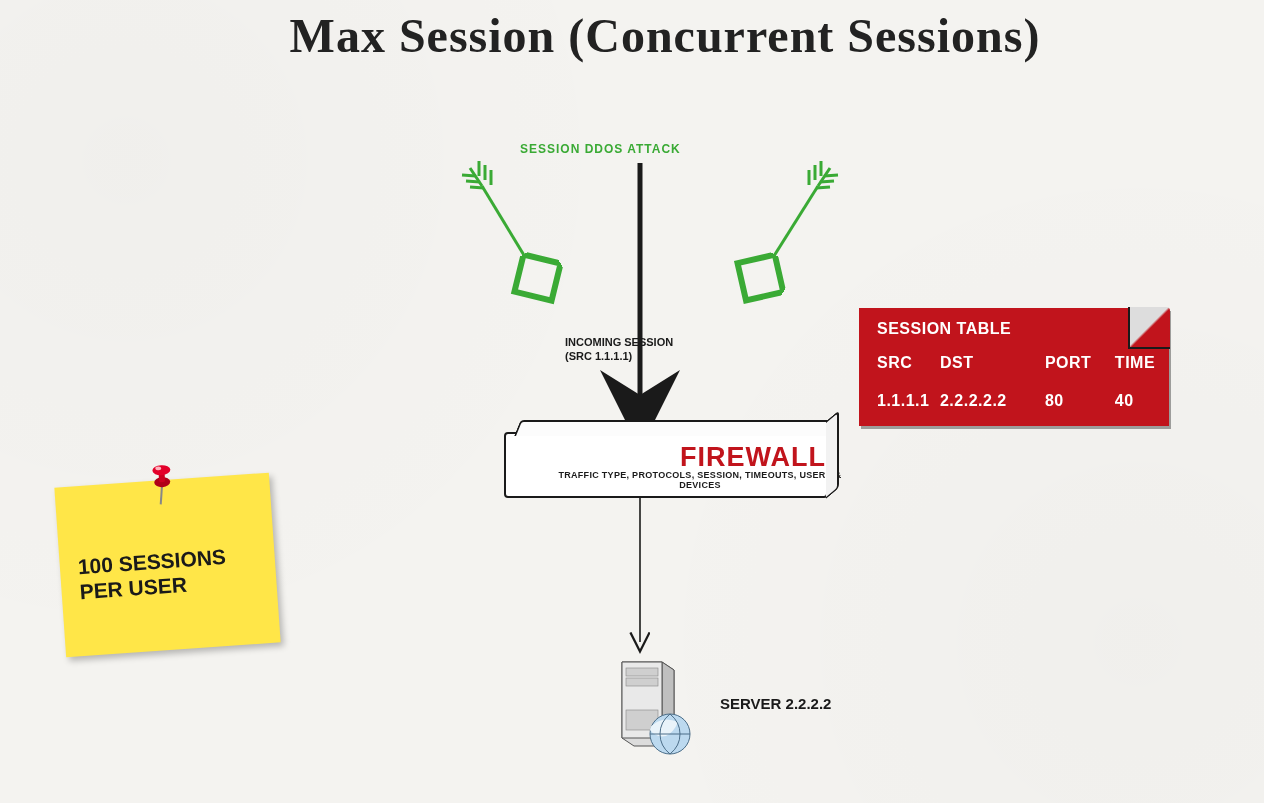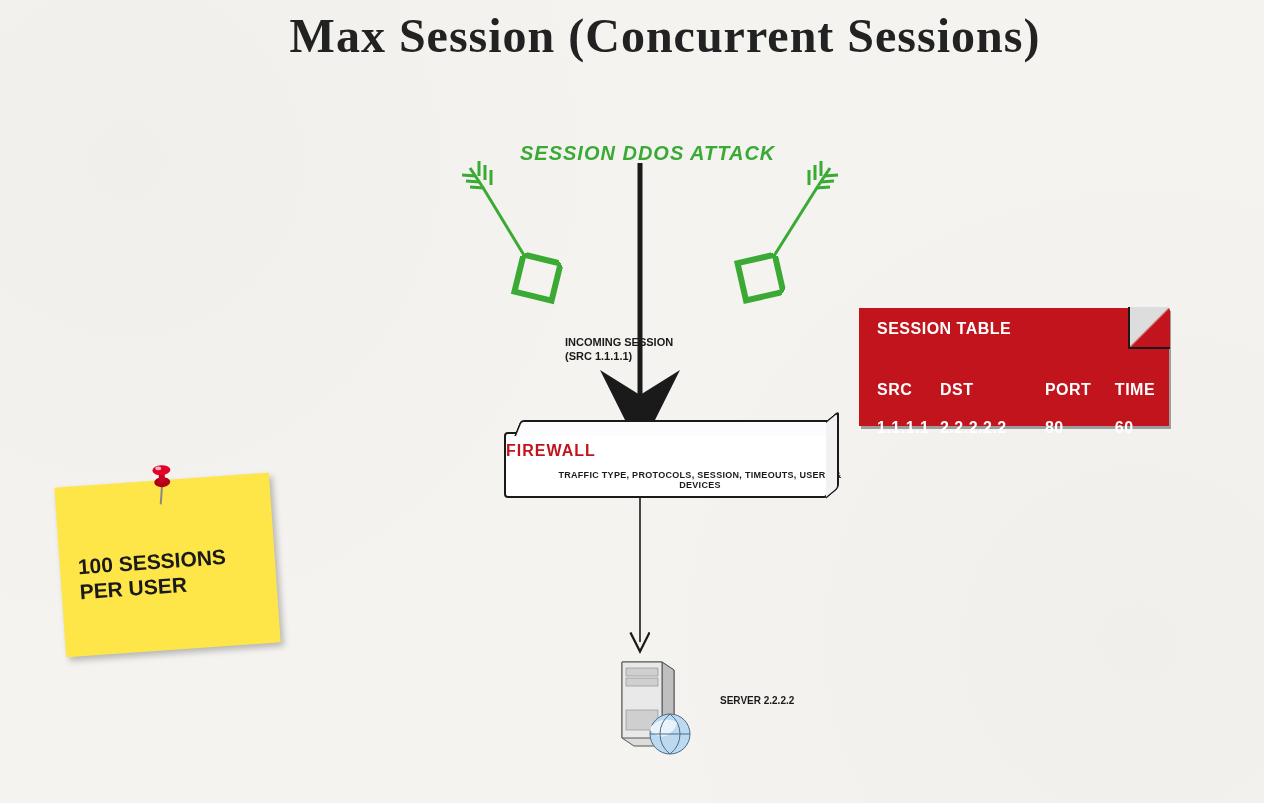--- a/index.html
+++ b/index.html
@@ -36,24 +36,23 @@
     margin-left: 33px;
   }
   
   .attack-label {
     position: absolute;
     top: 142px;
     left: 520px;
     font-family: "Arial Black", Arial, sans-serif;
     font-stretch: condensed;
     font-weight: 900;
-    font-size: 20px;
+    font-size: 12px;
     color: #3aaa35;
     letter-spacing: 1px;
-    font-style: italic;
   }
   
   .incoming-label {
     position: absolute;
     top: 336px;
     left: 525px;
     font-family: "Arial Black", Arial, sans-serif;
     font-weight: 900;
     font-size: 11px;
     font-stretch: condensed;
@@ -99,25 +98,25 @@
     border-radius: 0 4px 4px 0;
     background: #f2f2f2;
     transform: skewY(-40deg);
     transform-origin: top left;
   }
   .firewall-title {
     position: absolute;
     top: 8px;
     left: 0;
     width: 100%;
-    text-align: left;
-    font-family: "Arial Black", Arial, sans-serif;
-    font-weight: 900;
-    font-stretch: condensed;
-    font-size: 16px;
+    text-align: right;
+    font-family: "Arial Black", Arial, sans-serif;
+    font-weight: 900;
+    font-stretch: condensed;
+    font-size: 27px;
     letter-spacing: 1px;
     color: #c1141c;
   }
   .firewall-sub {
     position: absolute;
     bottom: 6px;
     left: 0;
     width: 100%;
     text-align: center;
     font-family: "Arial Black", Arial, sans-serif;
@@ -152,21 +151,21 @@
     font-size: 16px;
   }
   .session-table .row {
     position: absolute;
     left: 18px;
     font-size: 16px;
     white-space: nowrap;
   }
   .row.hdr { top: 46px; }
   .row.val { top: 84px; }
-  .col-src  { display:inline-block; width:58px;margin-top:27px; }
+  .col-src  { display:inline-block; width:58px; }
   .col-dst  { display:inline-block; width:100px; }
   .col-port { display:inline-block; width:65px; }
   .col-time { display:inline-block; }
   .session-table::after {
     
     content: "";
     position: absolute;
     top: -1px;
     right: -1px;
     width: 40px;
@@ -209,21 +208,21 @@
     z-index: 5;
   }
   
   .server-label {
     position: absolute;
     top: 695px;
     left: 720px;
     font-family: "Arial Black", Arial, sans-serif;
     font-weight: 900;
     font-stretch: condensed;
-    font-size: 10px;
+    font-size: 15px;
     color: #1a1a1a;
   }
   
   .server-icon {
     position: absolute;
     top: 652px;
     left: 600px;
     width: 100px;
     height: 110px;
     z-index: 2;
@@ -260,21 +259,21 @@
   <div class="row hdr">
     <span class="col-src">SRC</span>
     <span class="col-dst">DST</span>
     <span class="col-port">PORT</span>
     <span class="col-time">TIME</span>
   </div>
   <div class="row val">
     <span class="col-src">1.1.1.1</span>
     <span class="col-dst">2.2.2.2.2</span>
     <span class="col-port">80</span>
-    <span class="col-time">60</span>
+    <span class="col-time">40</span>
   </div>
 </div>
 
 <div class="sticky">
   <div class="sticky-text">100 SESSIONS PER USER</div>
   <svg class="pin" viewBox="0 0 36 44">
     <line x1="18" y1="20" x2="15" y2="42" stroke="#888" stroke-width="2"></line>
     <ellipse cx="18" cy="20" rx="8" ry="5" fill="#b00018"></ellipse>
     <rect x="15" y="8" width="6" height="12" rx="2" fill="#cc0020"></rect>
     <ellipse cx="18" cy="8" rx="9" ry="5" fill="#e3002a"></ellipse>

